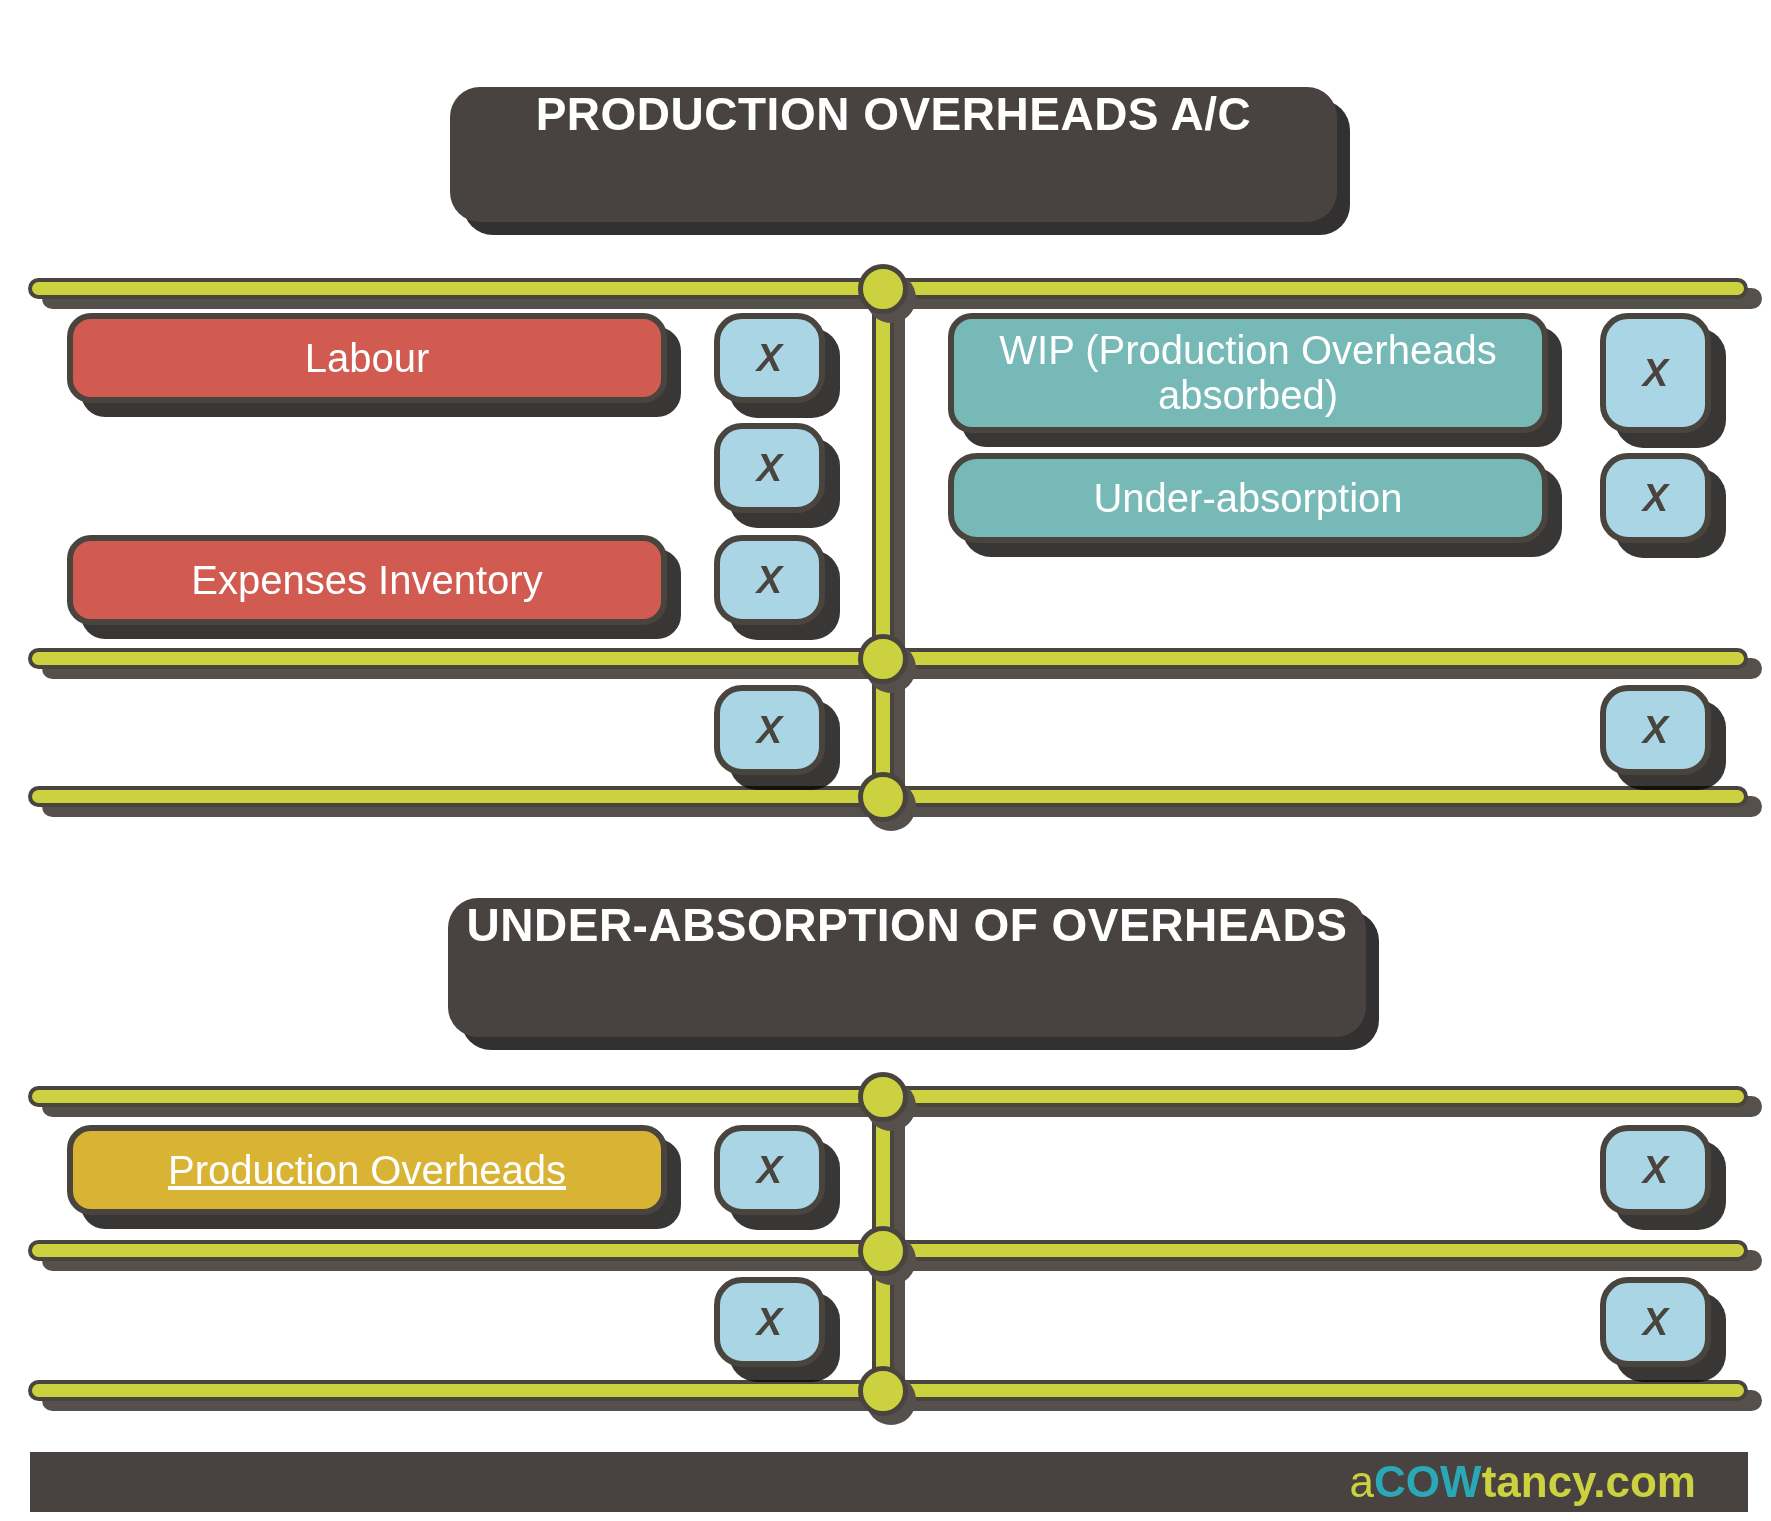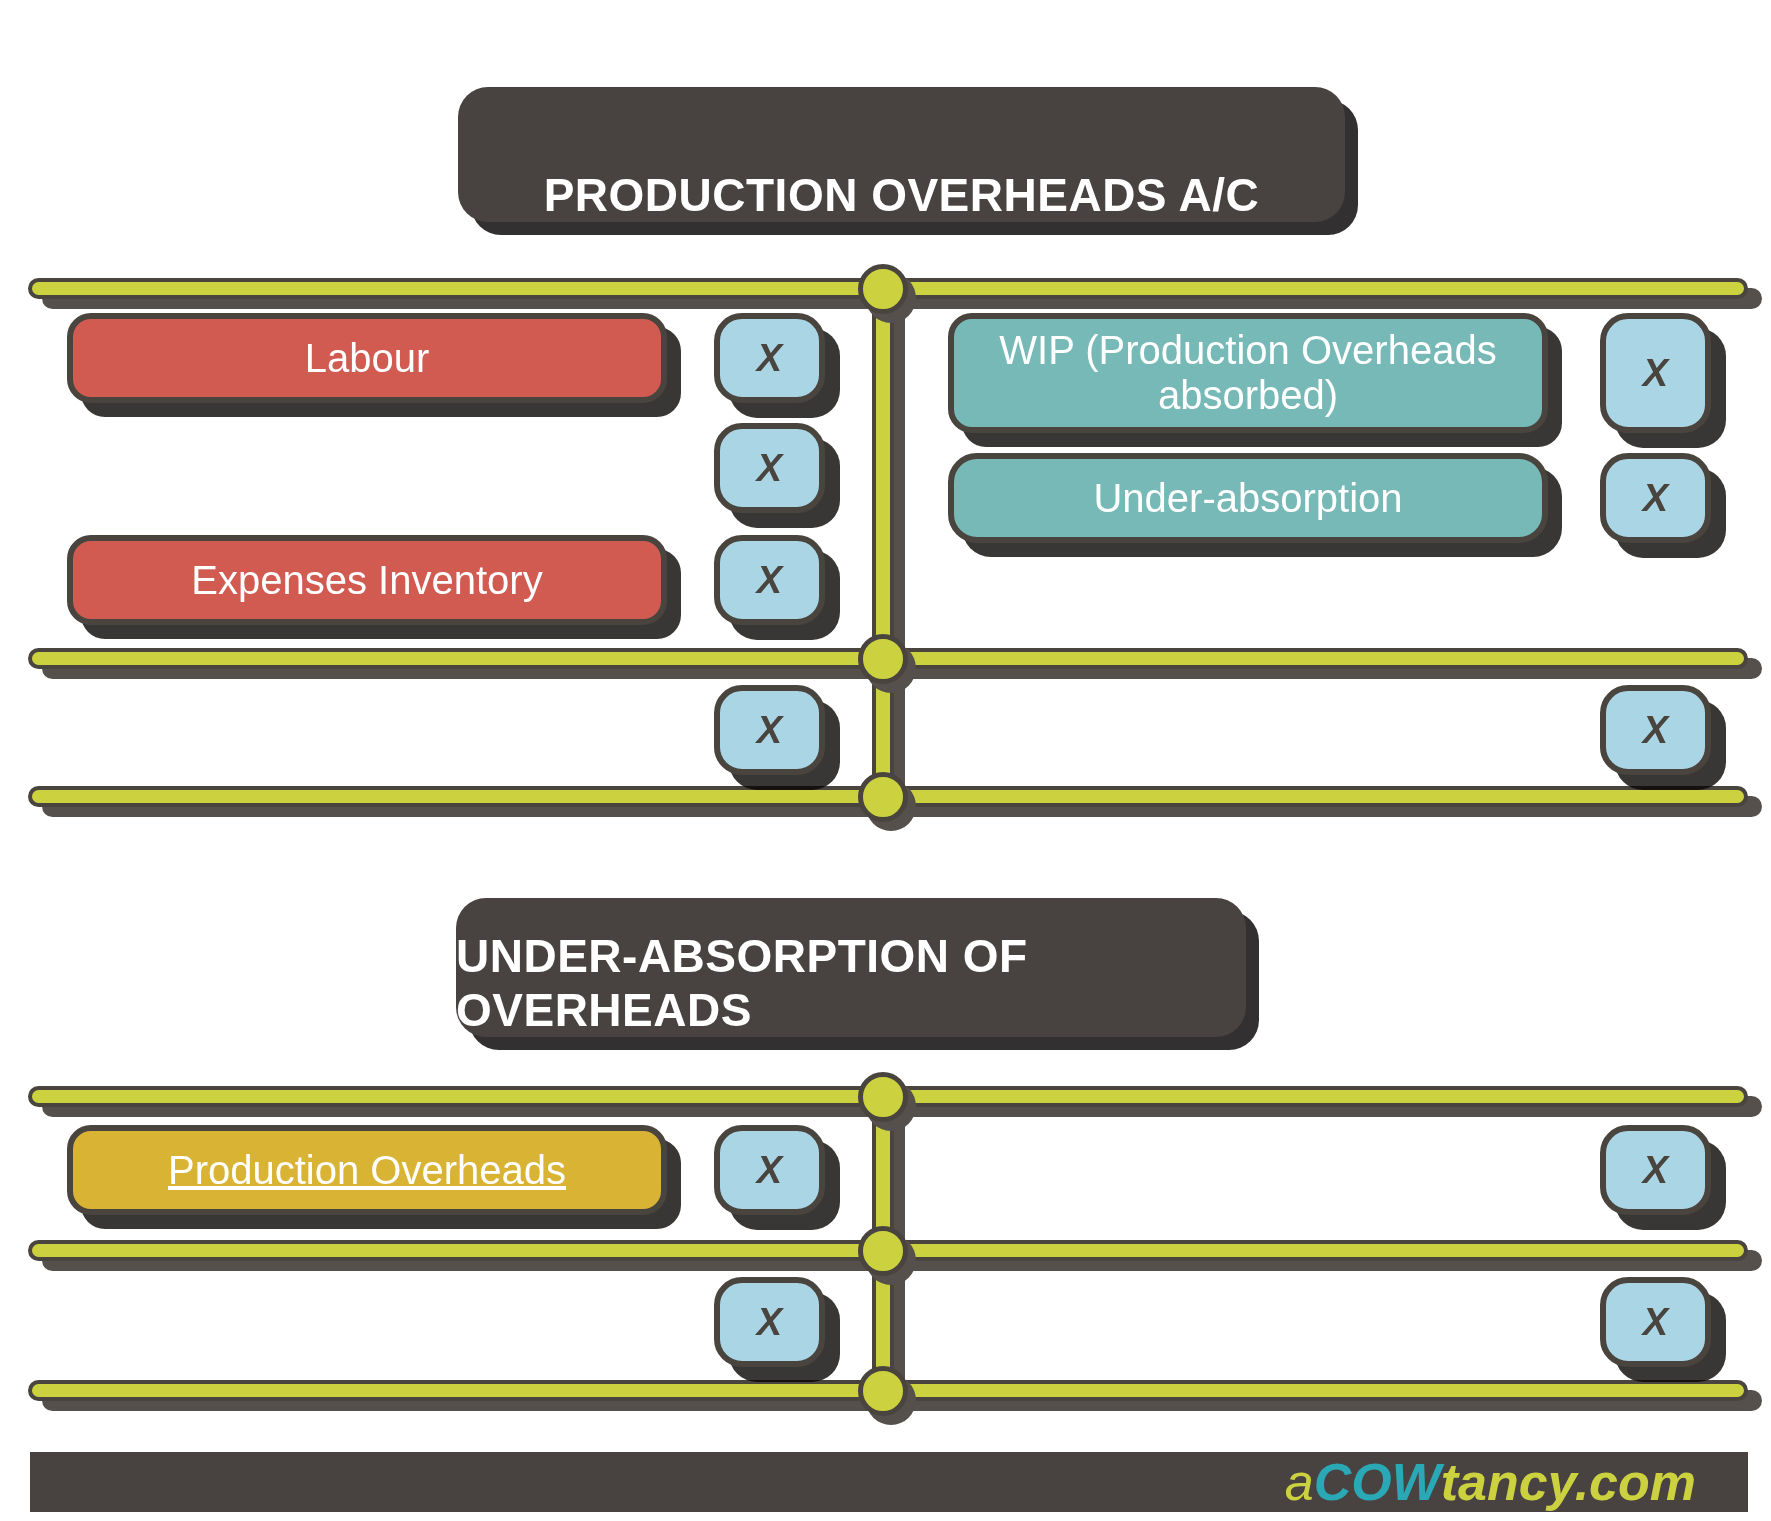--- a/index.html
+++ b/index.html
@@ -4,22 +4,22 @@
 <style>
   html,body{margin:0;padding:0;background:#ffffff;}
   #canvas{
     position:relative;width:1771px;height:1521px;background:#ffffff;
     font-family:"Liberation Sans", sans-serif;overflow:hidden;
   }
   
   .titlebox{
     position:absolute;background:#484240;border-radius:30px;
     box-shadow:13px 13px 0 rgba(5,3,2,0.82);
-    display:flex;align-items:flex-end;justify-content:center;
-    color:#ffffff;font-weight:700;font-size:46px;letter-spacing:0.5px;margin-left:8px;
+    display:flex;align-items:flex-start;justify-content:center;
+    color:#ffffff;font-weight:700;font-size:46px;letter-spacing:0.5px;
   }
   
   .hline{
     position:absolute;height:13px;background:#ccd23f;
     border:4px solid #4a443f;border-radius:12px;
     box-shadow:14px 10px 0 #55504b;box-sizing:content-box;
   }
   .vline{
     position:absolute;width:14px;background:#ccd23f;
     border:4px solid #4a443f;border-radius:4px;
@@ -52,21 +52,21 @@
   }
   .xbox span{
     font-style:italic;font-weight:700;font-size:38px;color:#4a443f;
   }
   
   .footer{
     position:absolute;left:30px;top:1452px;width:1718px;height:60px;
     background:#484240;display:flex;align-items:center;justify-content:flex-end;
     padding-right:52px;box-sizing:border-box;
   }
-  .brand{font-style:italic;font-size:52px;font-weight:700;white-space:nowrap;}
+  .brand{font-size:44px;font-weight:700;white-space:nowrap;}
   .brand .b-a{color:#ccd23f;font-weight:400;}
   .brand .b-cow{color:#2aa8b5;font-weight:700;}
   .brand .b-rest{color:#ccd23f;font-weight:700;}
 </style>
 </head>
 <body>
 
 <div id="canvas">
 
   <div class="titlebox" style="left:450px;top:87px;width:887px;height:135px;">
@@ -113,21 +113,21 @@
     <span>X</span>
   </div>
 
   <div class="xbox" style="left:714px;top:685px;height:90px;">
     <span>X</span>
   </div>
   <div class="xbox" style="left:1600px;top:685px;height:90px;">
     <span>X</span>
   </div>
 
-  <div class="titlebox" style="left:448px;top:898px;width:790px;height:139px;">
+  <div class="titlebox" style="left:448px;top:898px;width:918px;height:139px;">
     <span>UNDER-ABSORPTION OF OVERHEADS</span>
   </div>
 
   <div class="hline" style="left:28px;top:1086px;width:1712px;"></div>
   <div class="hline" style="left:28px;top:1240px;width:1712px;"></div>
   <div class="hline" style="left:28px;top:1380px;width:1712px;"></div>
   <div class="vline" style="left:872px;top:1096px;height:295px;"></div>
   <div class="node" style="left:858px;top:1072px;"></div>
   <div class="node" style="left:858px;top:1226px;"></div>
   <div class="node" style="left:858px;top:1366px;"></div>

